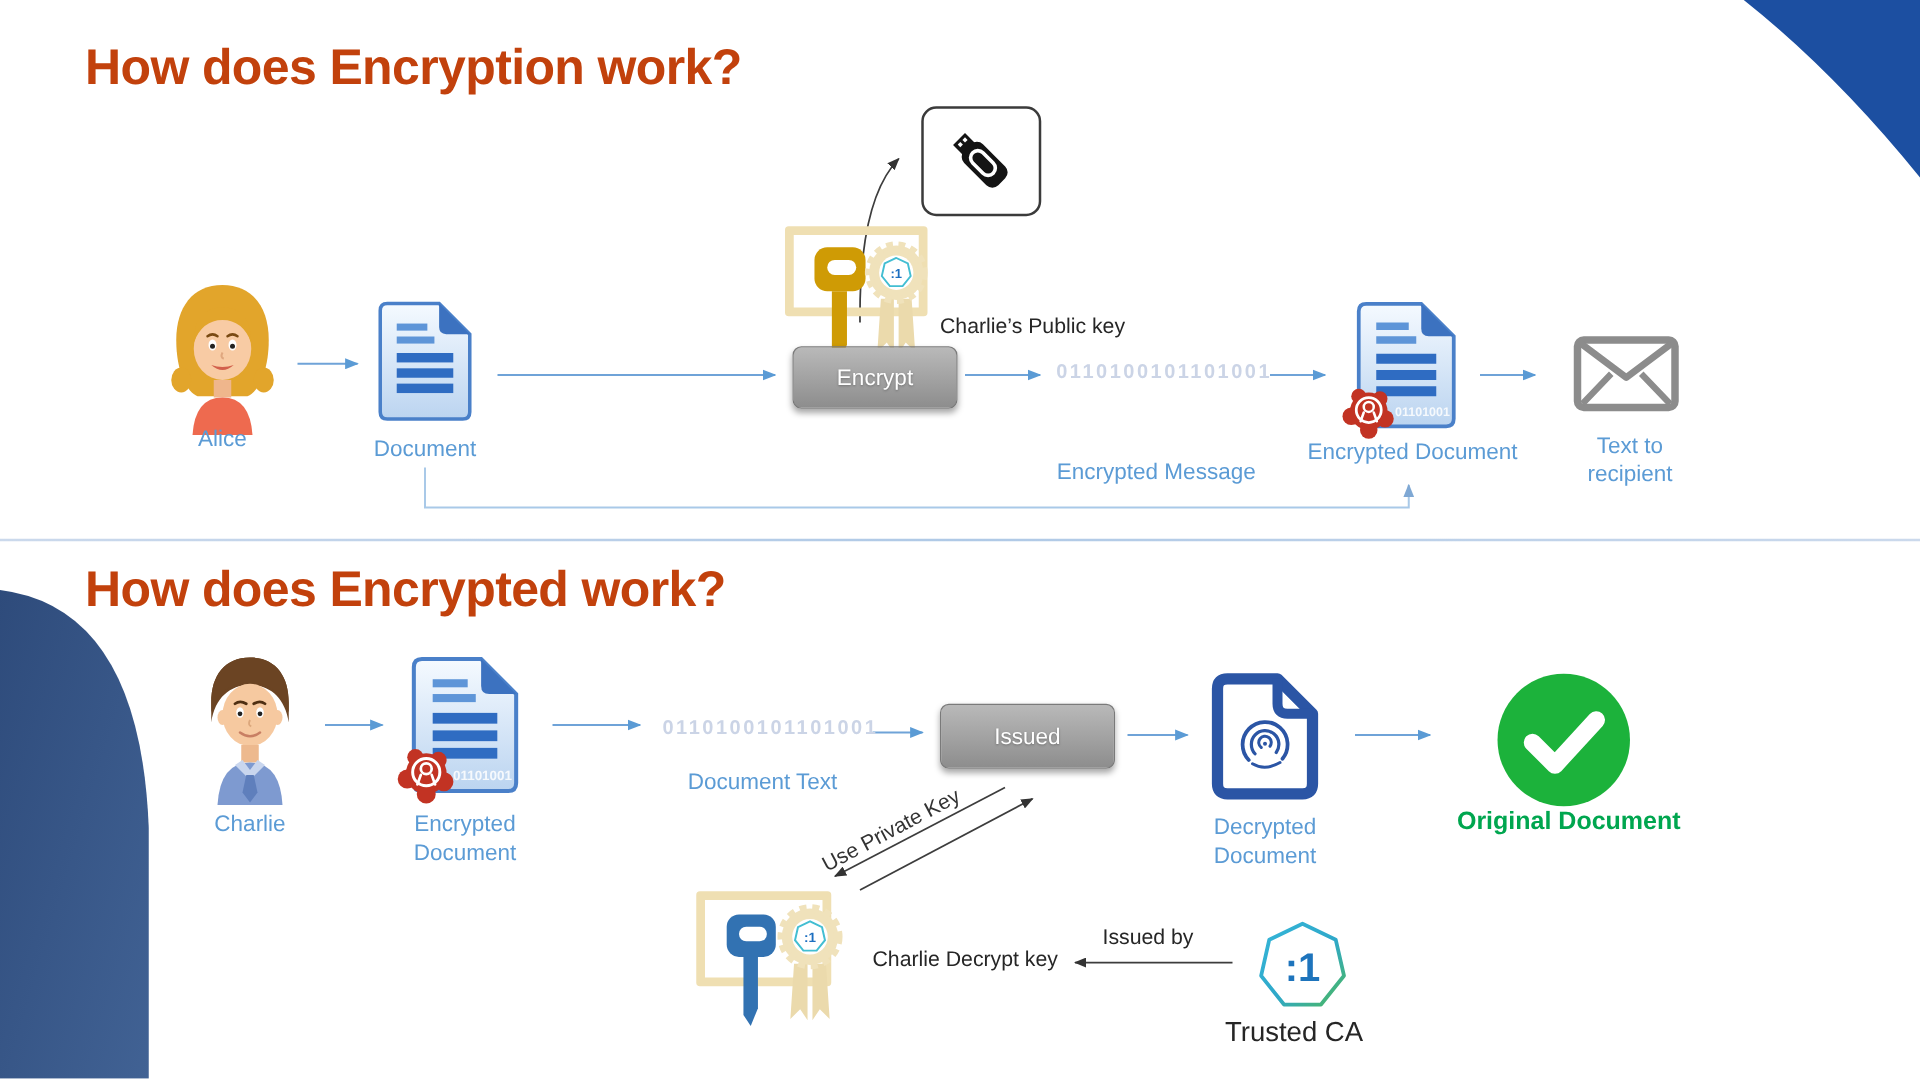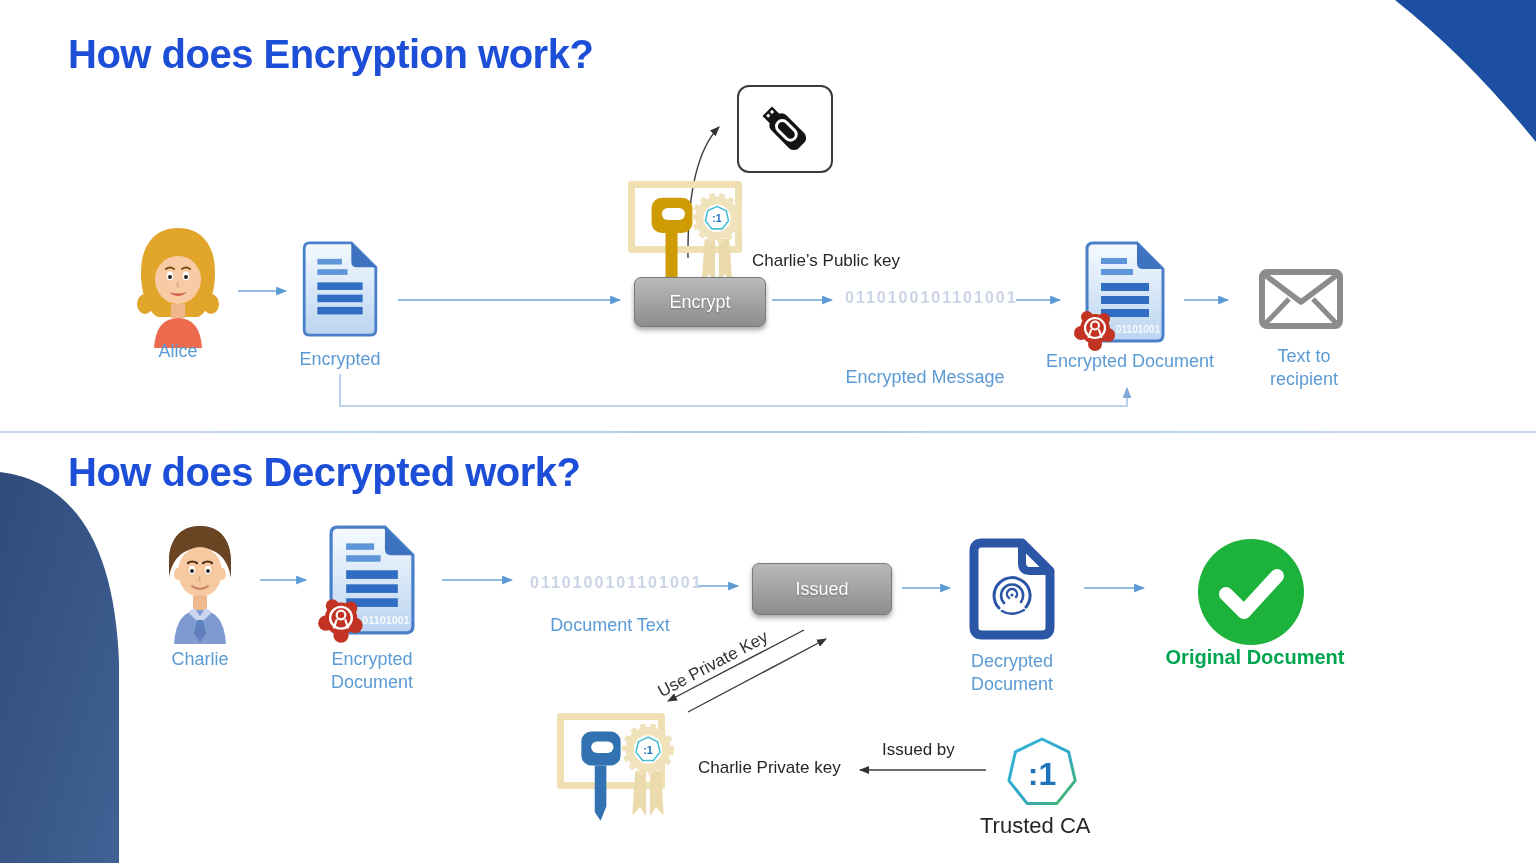--- a/index.html
+++ b/index.html
@@ -1,19 +1,19 @@
 <!DOCTYPE html>
 <html><head>
 <meta charset="utf-8">
 <style>
   html,body{margin:0;padding:0;background:#fff;}
   .slide{position:relative;width:1536px;height:863px;background:#ffffff;overflow:hidden;
          font-family:"Liberation Sans",sans-serif;}
   .abs{position:absolute;}
-  .title{position:absolute;color:#1d4ed8;font-size:40px;font-weight:bold;letter-spacing:-0.5px;}
+  .title{position:absolute;color:#c2410c;font-size:40px;font-weight:bold;letter-spacing:-0.5px;}
   .lbl{position:absolute;color:#5B9BD5;font-size:18px;line-height:1.25;text-align:center;}
   .lbl-dark{position:absolute;color:#262626;font-size:17px;line-height:1.2;}
   .binary{position:absolute;color:#CBD4E6;font-weight:bold;font-size:16px;letter-spacing:2px;text-align:center;white-space:nowrap;}
   .btn{position:absolute;background:linear-gradient(#b9b9b9,#8d8d8d);border:1px solid #7a7a7a;
        border-radius:7px;color:#fff;font-weight:normal;font-size:18px;display:flex;align-items:center;
        justify-content:center;box-shadow:0 3px 5px rgba(0,0,0,.35);text-shadow:0 1px 2px rgba(0,0,0,.3);}
   .usb-box{position:absolute;left:737px;top:85px;width:92px;height:84px;border:2.5px solid #3b3b3b;
        border-radius:12px;background:#fff;display:flex;align-items:center;justify-content:center;}
   .cert-frame{position:absolute;border:7px solid #EFDFB2;border-radius:3px;background:transparent;}
   .divider{position:absolute;left:0;top:431px;width:1536px;height:2px;
@@ -118,21 +118,21 @@
 
   <svg class="abs" style="left:298px;top:240px;" width="84" height="98" viewBox="0 0 88 104">
     <path d="M12,3 H56 L82,29 V95 Q82,101 76,101 H12 Q6,101 6,95 V9 Q6,3 12,3 Z" fill="url(#docGrad)" stroke="#4A80C9" stroke-width="3"></path>
     <path d="M56,3 L82,29 H62 Q56,29 56,23 Z" fill="#3C72C0"></path>
     <rect x="20" y="20" width="26" height="6" fill="#5E95D8"></rect>
     <rect x="20" y="31" width="32" height="6" fill="#5E95D8"></rect>
     <rect x="20" y="45" width="48" height="8" fill="#2F6CC2"></rect>
     <rect x="20" y="58" width="48" height="8" fill="#2F6CC2"></rect>
     <rect x="20" y="71" width="48" height="8" fill="#2F6CC2"></rect>
   </svg>
-  <div class="lbl" style="left:280px;top:348px;width:120px;">Encrypted</div>
+  <div class="lbl" style="left:280px;top:348px;width:120px;">Document</div>
 
   <div class="cert-frame" style="left:628px;top:181px;width:100px;height:58px;"></div>
   <svg class="abs" style="left:644px;top:194px;" width="56" height="104" viewBox="0 0 60 112">
     <rect x="8" y="4" width="44" height="38" rx="11" fill="#CF9B05"></rect>
     <rect x="19" y="15" width="25" height="13" rx="6.5" fill="#fff"></rect>
     <path d="M23,42 h13 v46 l-6.5,16 -6.5,-10 z" fill="#CF9B05"></path>
   </svg>
   <svg class="abs" style="left:690px;top:186px;" width="54" height="106" viewBox="0 0 56 112">
     <path d="M15,56 h11 v46 l-6,-9 -8,8 z" fill="#EBDAAC"></path>
     <path d="M30,56 h11 l3,45 -8,-8 -6,9 z" fill="#EBDAAC"></path>
@@ -173,21 +173,21 @@
   </svg>
   <div class="lbl" style="left:1030px;top:350px;width:200px;">Encrypted Document</div>
 
   <svg class="abs" style="left:1258px;top:268px;" width="86" height="62" viewBox="0 0 86 62">
     <rect x="4" y="4" width="78" height="54" rx="5" fill="#fff" stroke="#8C8C8C" stroke-width="6"></rect>
     <path d="M7,7 L43,34 L79,7" fill="none" stroke="#8C8C8C" stroke-width="5.5" stroke-linejoin="round"></path>
     <path d="M8,55 L31,31 M78,55 L55,31" stroke="#8C8C8C" stroke-width="5"></path>
   </svg>
   <div class="lbl" style="left:1258px;top:345px;width:92px;">Text to recipient</div>
 
-  <div class="title" style="left:68px;top:450px;">How does Decrypted work?</div>
+  <div class="title" style="left:68px;top:450px;">How does Encrypted work?</div>
 
   <svg class="abs" style="left:152px;top:520px;" width="96" height="124" viewBox="0 0 96 124">
     <path d="M48,6 C28,6 17,20 17,42 L17,58 C20,38 32,28 48,28 C64,28 76,38 79,58 L79,42 C79,20 68,6 48,6 Z" fill="#6B4423"></path>
     <ellipse cx="26" cy="54" rx="4" ry="6" fill="#F6C9A0"></ellipse>
     <ellipse cx="70" cy="54" rx="4" ry="6" fill="#F6C9A0"></ellipse>
     <ellipse cx="48" cy="52" rx="22" ry="25" fill="#F6C9A0"></ellipse>
     <path d="M17,42 C17,20 28,6 48,6 C68,6 79,20 79,42 L79,50 C74,34 63,26 48,26 C33,26 22,34 17,50 Z" fill="#6B4423"></path>
     <path d="M36,43 q4,-3 9,0 M51,43 q5,-3 9,0" stroke="#4F2F12" stroke-width="2.2" fill="none" stroke-linecap="round"></path>
     <ellipse cx="40" cy="50" rx="3" ry="4.2" fill="#fff"></ellipse>
       <circle cx="40" cy="51" r="1.9" fill="#222"></circle>
@@ -260,21 +260,21 @@
     <path d="M23,42 h13 v46 l-6.5,16 -6.5,-10 z" fill="#3272B2"></path>
   </svg>
   <svg class="abs" style="left:620px;top:716px;" width="56" height="110" viewBox="0 0 56 112">
     <path d="M15,56 h11 v46 l-6,-9 -8,8 z" fill="#EBDAAC"></path>
     <path d="M30,56 h11 l3,45 -8,-8 -6,9 z" fill="#EBDAAC"></path>
     <circle cx="28" cy="34" r="23" fill="#F0E2BB" stroke="#F0E2BB" stroke-width="7" stroke-dasharray="5.5 4.5"></circle>
     <circle cx="28" cy="34" r="14.5" fill="#fff"></circle>
     <polygon points="28,21.5 18.2,26.2 15.8,36.8 22.6,45.3 33.4,45.3 40.2,36.8 37.8,26.2" fill="#fff" stroke="#43BED2" stroke-width="1.6"></polygon>
     <text x="28" y="38.5" font-size="11" font-weight="bold" fill="#1D6FC0" text-anchor="middle">:1</text>
   </svg>
-  <div class="lbl-dark" style="left:698px;top:758px;">Charlie Private key</div>
+  <div class="lbl-dark" style="left:698px;top:758px;">Charlie Decrypt key</div>
 
   <div class="lbl-dark" style="left:882px;top:740px;">Issued by</div>
   <svg class="abs" style="left:1000px;top:735px;" width="84" height="80" viewBox="0 0 84 80">
     <polygon points="42,4 15.4,16.8 8.9,45.6 27.2,68.6 56.8,68.6 75.2,45.6 68.6,16.8" fill="#fff" stroke="url(#caGrad)" stroke-width="3" stroke-linejoin="round"></polygon>
     <text x="42" y="50" font-size="32" font-weight="bold" fill="#1E74BC" text-anchor="middle">:1</text>
   </svg>
   <div class="lbl-dark" style="left:980px;top:813px;width:125px;font-size:22px;">Trusted CA</div>
 
 </div>
 

